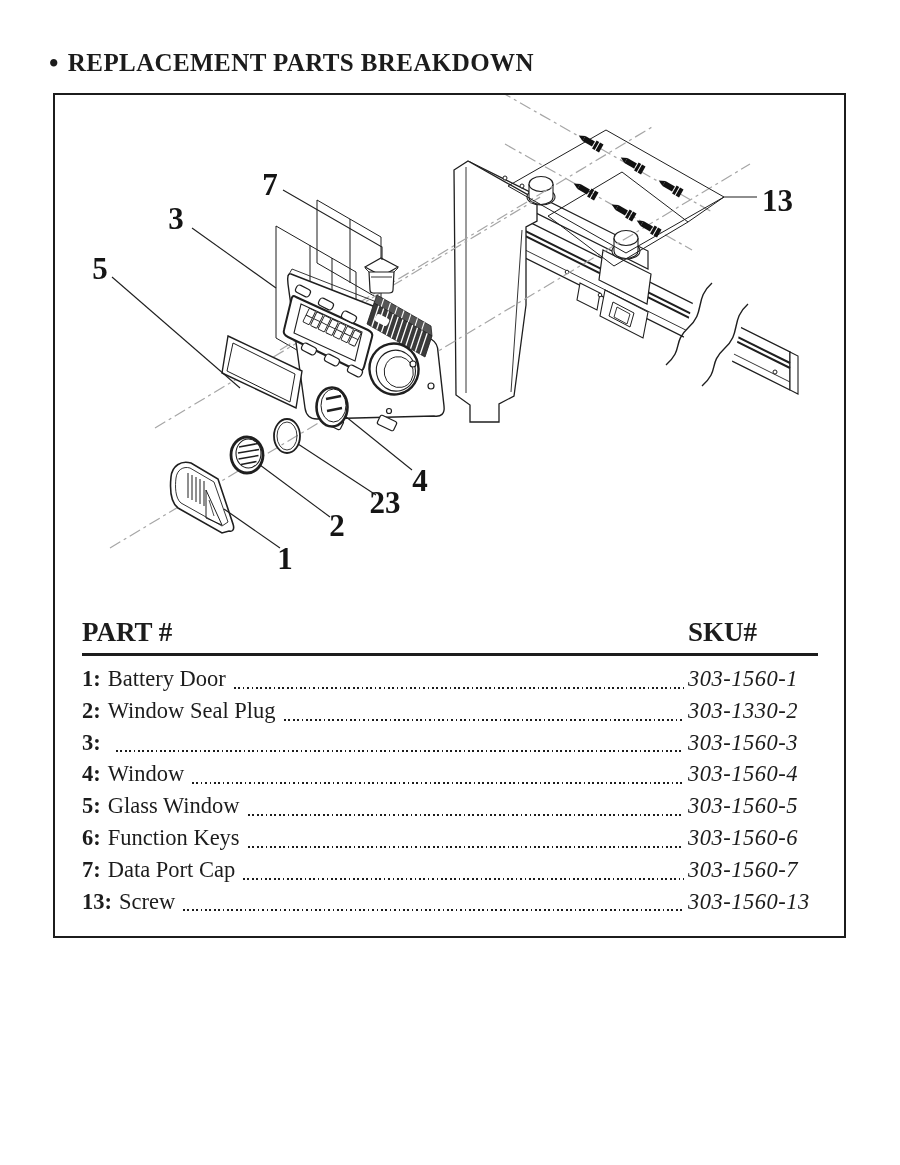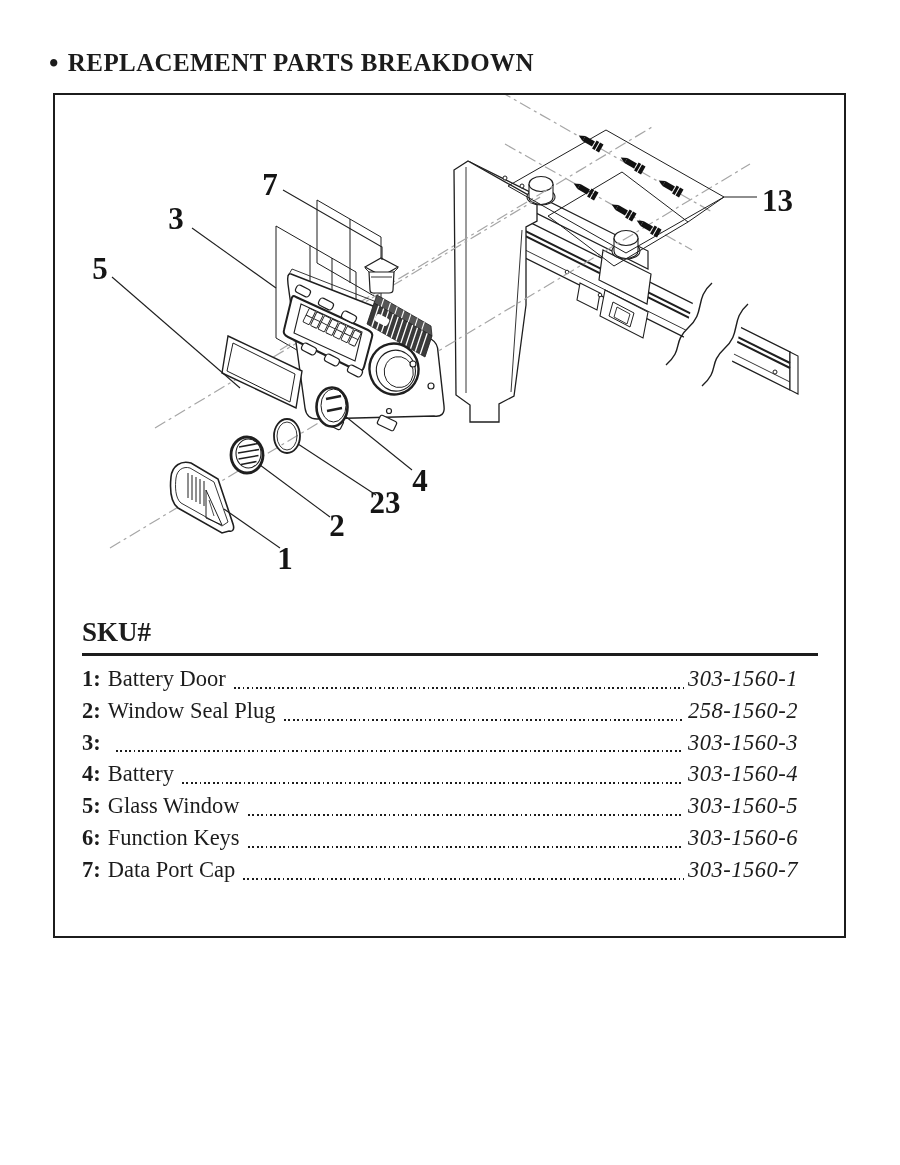--- a/index.html
+++ b/index.html
@@ -326,44 +326,45 @@
           <text x="762" y="211" text-anchor="start" class="callout">13</text>
           <text x="420" y="491" text-anchor="middle" class="callout">4</text>
           <text x="385" y="513" text-anchor="middle" class="callout">23</text>
           <text x="337" y="536" text-anchor="middle" class="callout">2</text>
           <text x="285" y="569" text-anchor="middle" class="callout">1</text>
         </g>
     </svg>
 
     <div class="ptable">
       <div class="thead">
+        <span class="col-part">PART #</span>
         <span class="col-sku">SKU#</span>
       </div>
       <div class="rule"></div>
       <div class="rows" id="rows-container">
           <div class="row">
             <span class="num">1:</span>
             <span class="name">Battery Door</span>
             <span class="leader-dots"></span>
             <span class="sku">303-1560-1</span>
           </div>
           <div class="row">
             <span class="num">2:</span>
             <span class="name">Window Seal Plug</span>
             <span class="leader-dots"></span>
-            <span class="sku">258-1560-2</span>
+            <span class="sku">303-1330-2</span>
           </div>
           <div class="row">
             <span class="num">3:</span>
             <span class="leader-dots"></span>
             <span class="sku">303-1560-3</span>
           </div>
           <div class="row">
             <span class="num">4:</span>
-            <span class="name">Battery</span>
+            <span class="name">Window</span>
             <span class="leader-dots"></span>
             <span class="sku">303-1560-4</span>
           </div>
           <div class="row">
             <span class="num">5:</span>
             <span class="name">Glass Window</span>
             <span class="leader-dots"></span>
             <span class="sku">303-1560-5</span>
           </div>
           <div class="row">
@@ -371,17 +372,23 @@
             <span class="name">Function Keys</span>
             <span class="leader-dots"></span>
             <span class="sku">303-1560-6</span>
           </div>
           <div class="row">
             <span class="num">7:</span>
             <span class="name">Data Port Cap</span>
             <span class="leader-dots"></span>
             <span class="sku">303-1560-7</span>
           </div>
+          <div class="row">
+            <span class="num">13:</span>
+            <span class="name">Screw</span>
+            <span class="leader-dots"></span>
+            <span class="sku">303-1560-13</span>
+          </div>
         </div>
     </div>
 
   </div>
 </div>
 
 </body></html>

